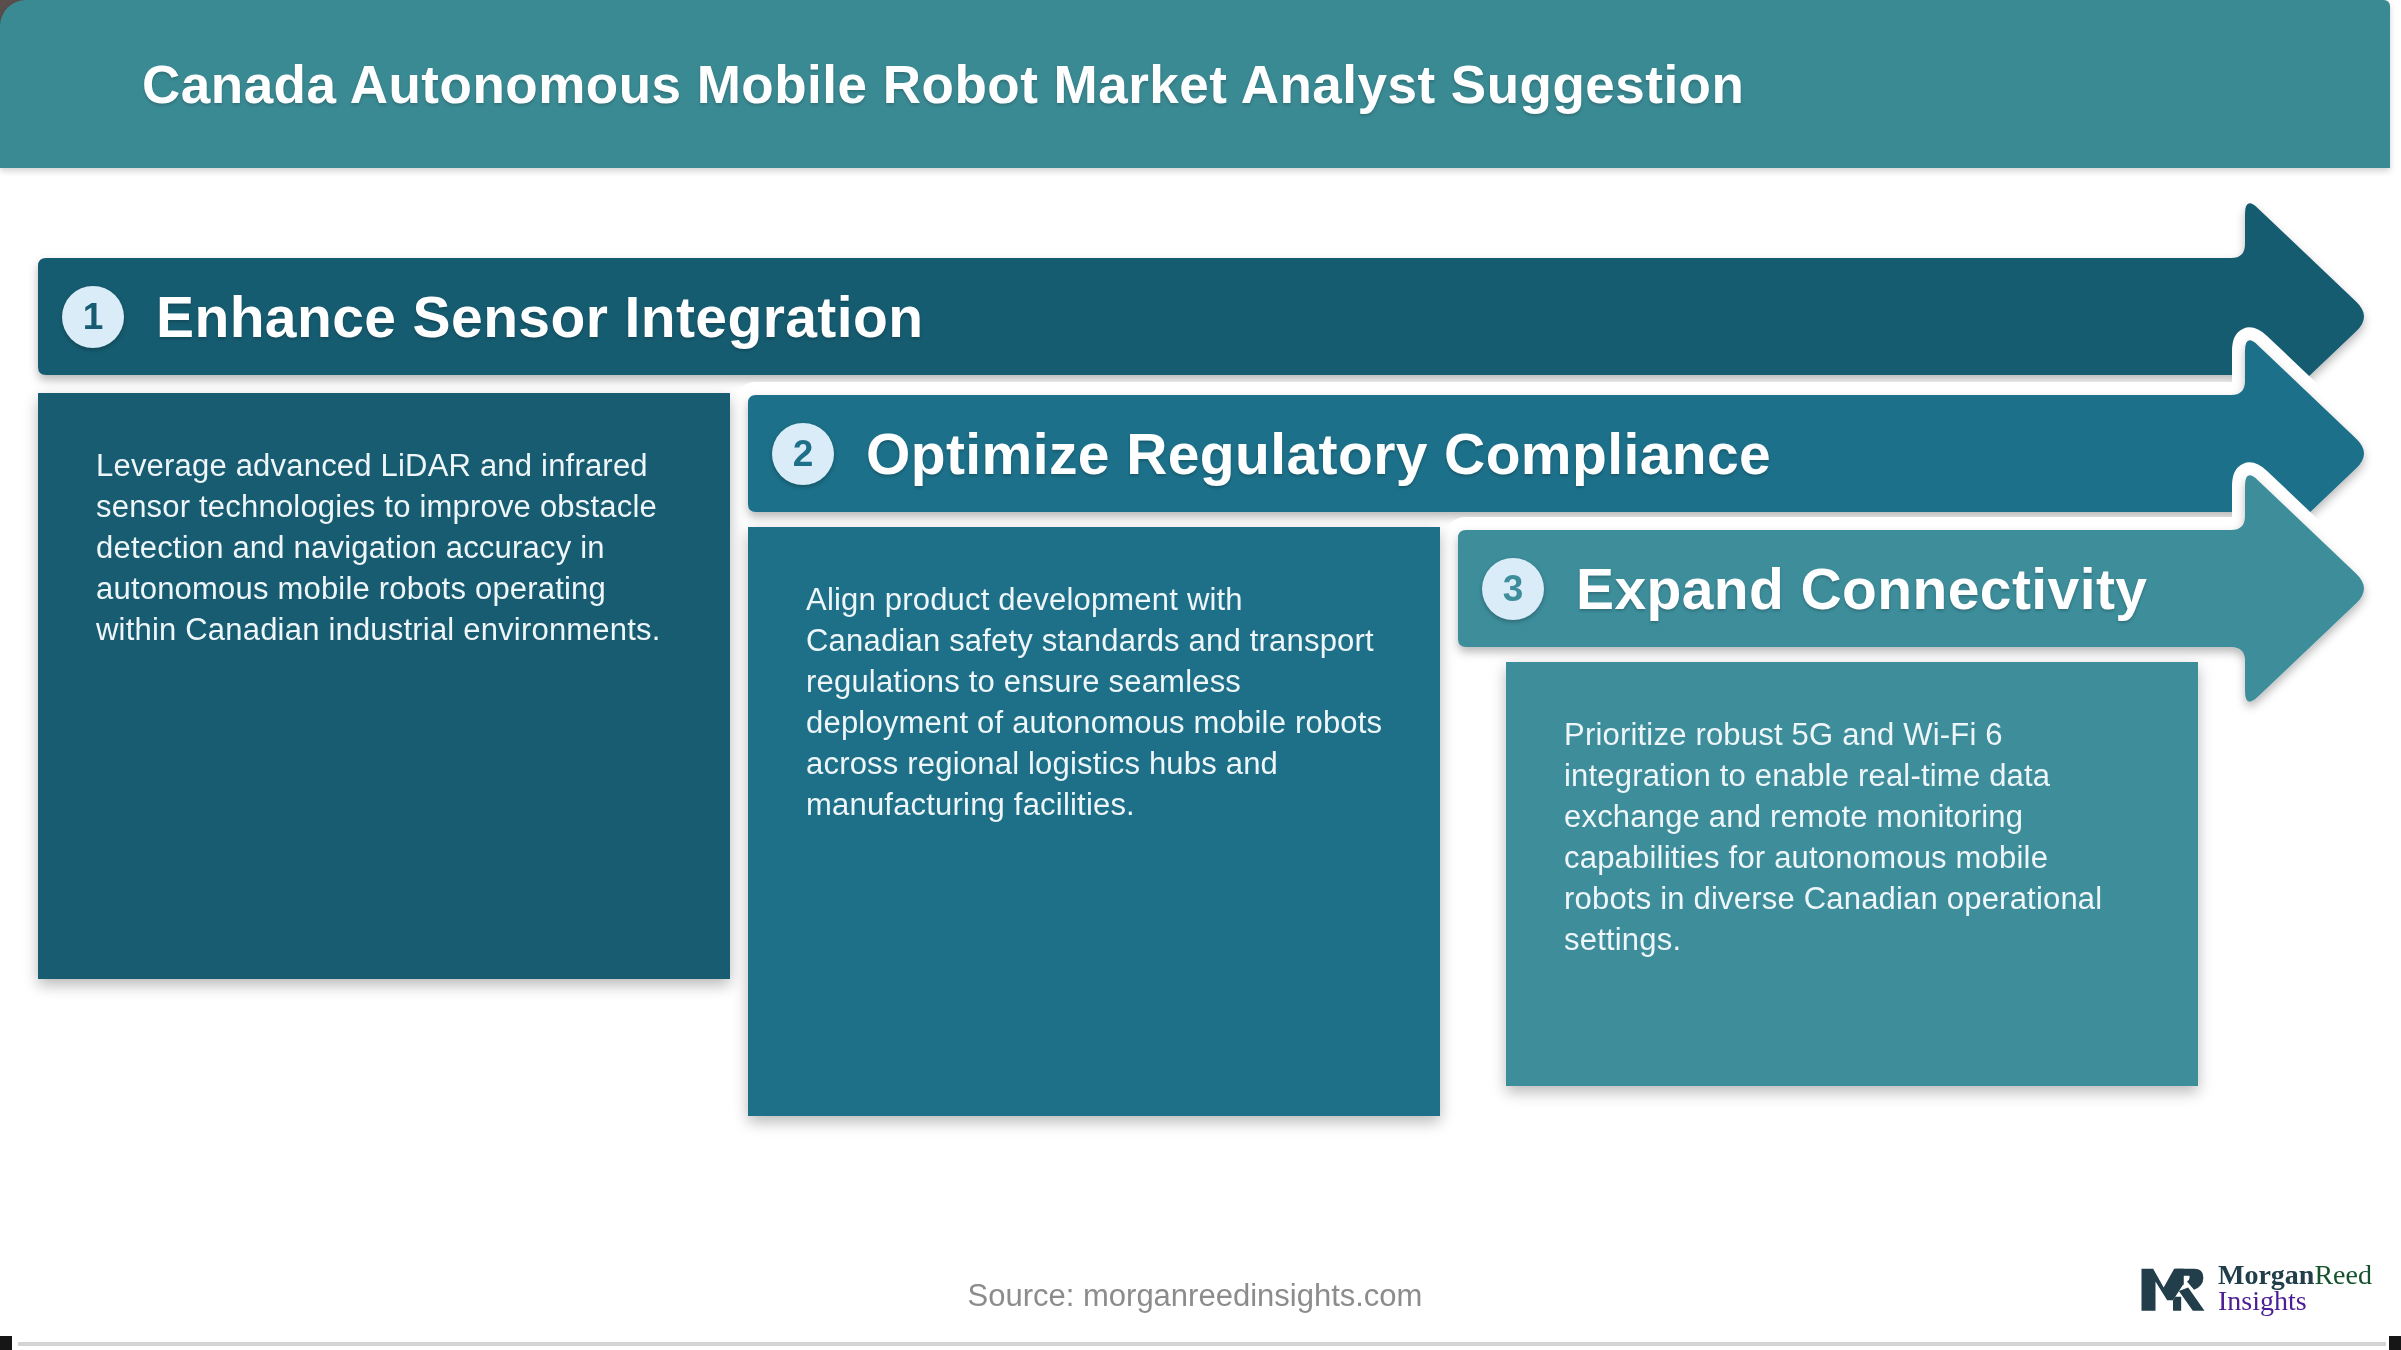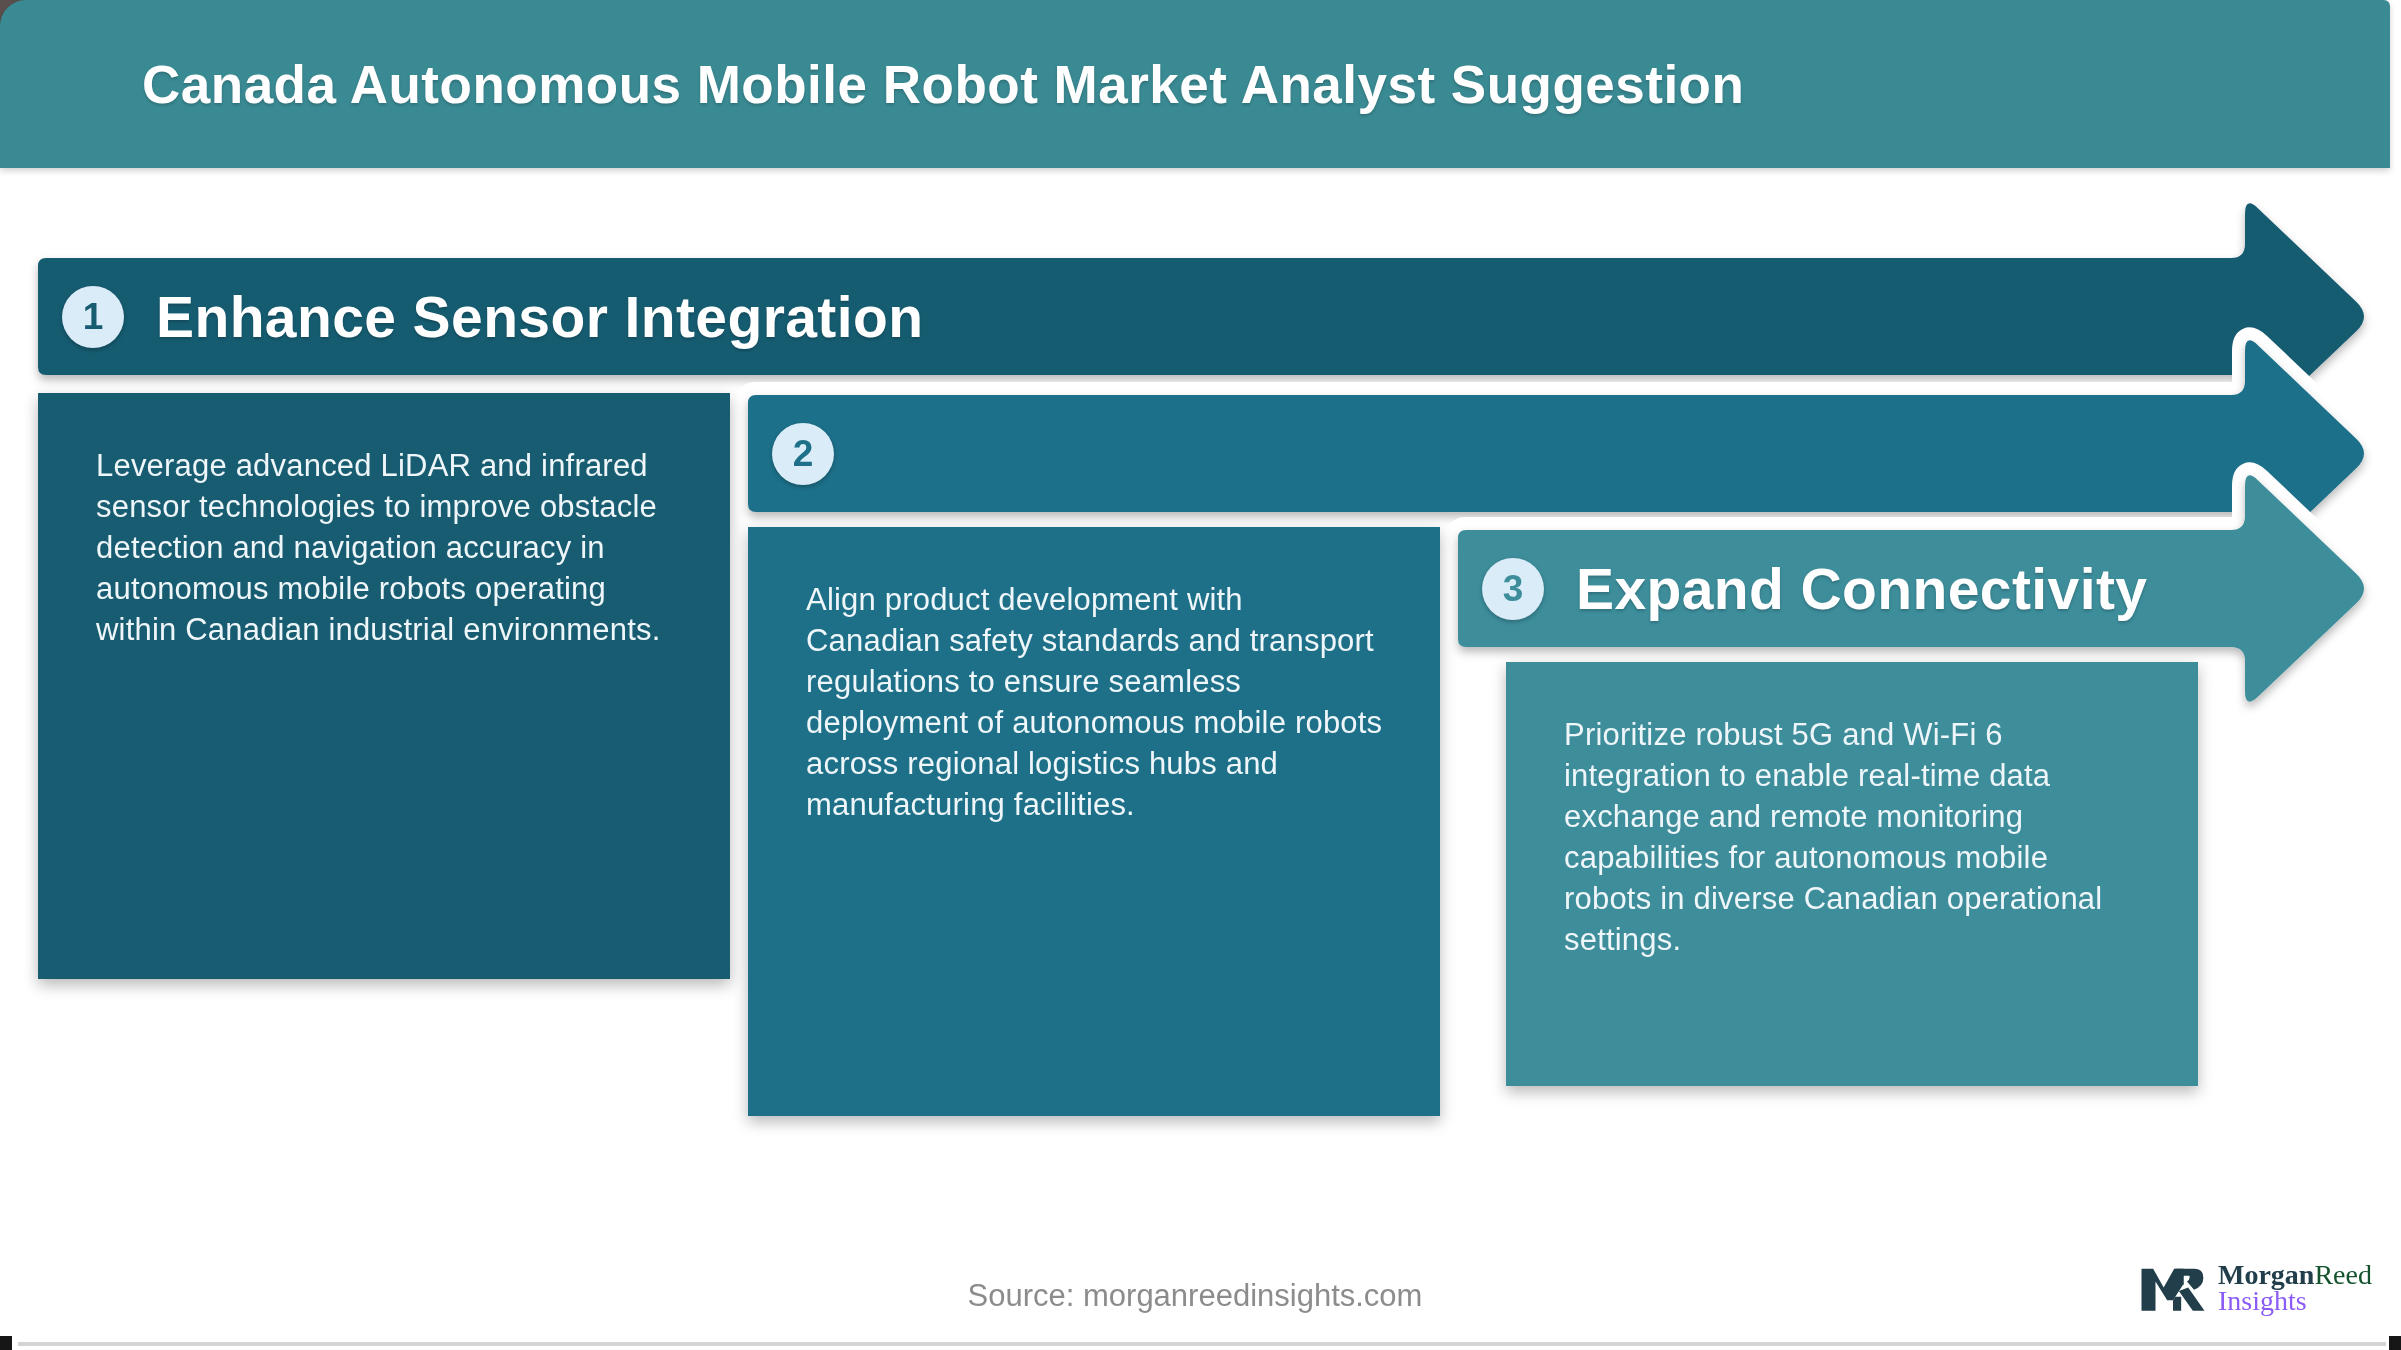--- a/index.html
+++ b/index.html
@@ -86,20 +86,21 @@
         <path d="M1458.0,538.0 Q1458,530 1466.0,530.0 L2231.0,530.0 Q2245,530 2245.0,516.0 L2245.0,486.0 Q2245,468 2258.1,480.4 L2356.0,573.4 Q2372,588.5 2356.0,603.6 L2258.1,696.6 Q2245,709 2245.0,691.0 L2245.0,661.0 Q2245,647 2231.0,647.0 L1466.0,647.0 Q1458,647 1458.0,639.0 Z" fill="#3d8d9b" filter="url(#ashadow)"></path>
       </g>
     </svg>
 
   <div class="banner-label s1">
     <div class="num-circle" style="color: rgb(24, 92, 113);">1</div>
     <div class="banner-title">Enhance Sensor Integration</div>
   </div>
   <div class="banner-label s2">
     <div class="num-circle" style="color: rgb(30, 112, 137);">2</div>
+    <div class="banner-title">Optimize Regulatory Compliance</div>
   </div>
   <div class="banner-label s3">
     <div class="num-circle" style="color: rgb(61, 141, 155);">3</div>
     <div class="banner-title">Expand Connectivity</div>
   </div>
 
   <div class="step-box s2" style="background: rgb(30, 112, 137);">
     <div class="box-text">Align product development with Canadian safety standards and transport regulations to ensure seamless deployment of autonomous mobile robots across regional logistics hubs and manufacturing facilities.</div>
   </div>
   <div class="step-box s1" style="background: rgb(24, 92, 113);">
@@ -117,21 +118,21 @@
         <path d="M6,80 V8 H26 L44,40 L62,8 H78 V34 L60,62 H50 L30,30 V80 Z"></path>
         <path d="M60,80 V62 L64,56 H74 V80 Z"></path>
         <path d="M64,8 H96 Q112,8 112,24 Q112,38 96,44 L84,30 Q90,26 88,20 L78,20 L78,36 L64,36 Z"></path>
         <path d="M70,46 L86,40 L114,80 H94 Z"></path>
       </g>
     </svg>
     <div class="logo-textblock">
       <div class="logo-line1">
         <span class="logo-name-primary" style="color: rgb(33, 62, 74);">Morgan</span><span class="logo-name-secondary" style="color: #14532d;">Reed</span>
       </div>
-      <div class="logo-tagline" style="color: #8b5cf6;">Insights</div>
+      <div class="logo-tagline" style="color: #4c1d95;">Insights</div>
     </div>
   </div>
 
   <div class="bottom-rule"></div>
   <div class="corner-sq left"></div>
   <div class="corner-sq right"></div>
 
 </div>
 
 </body></html>

